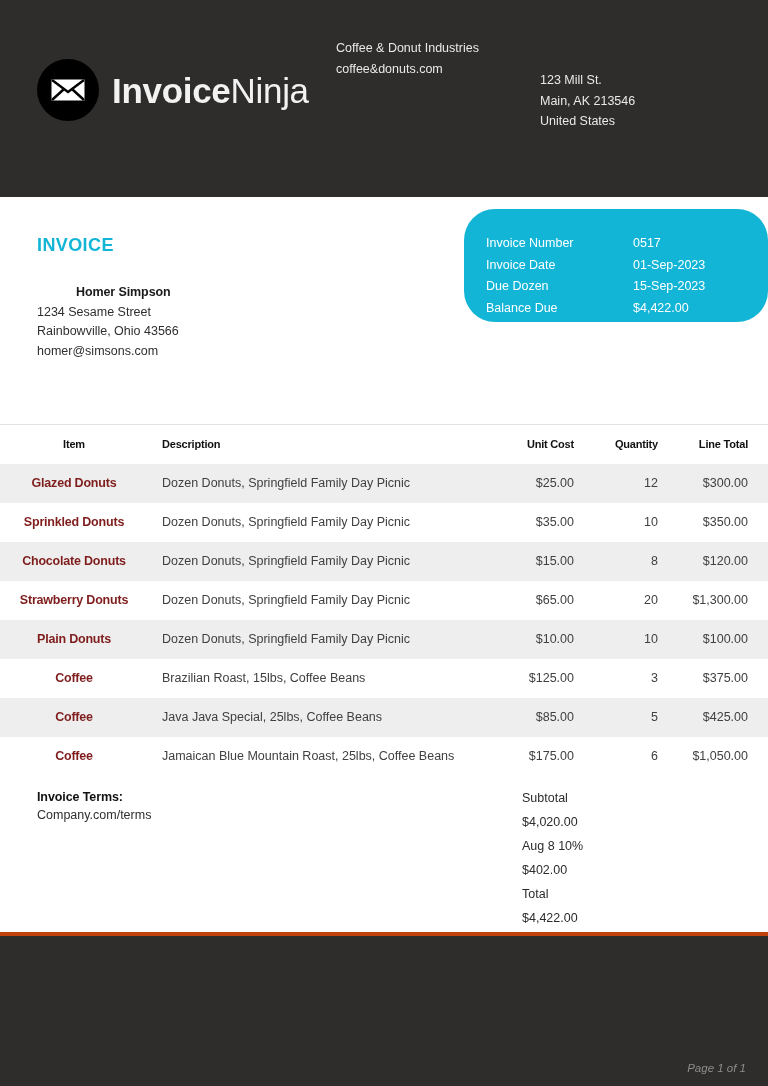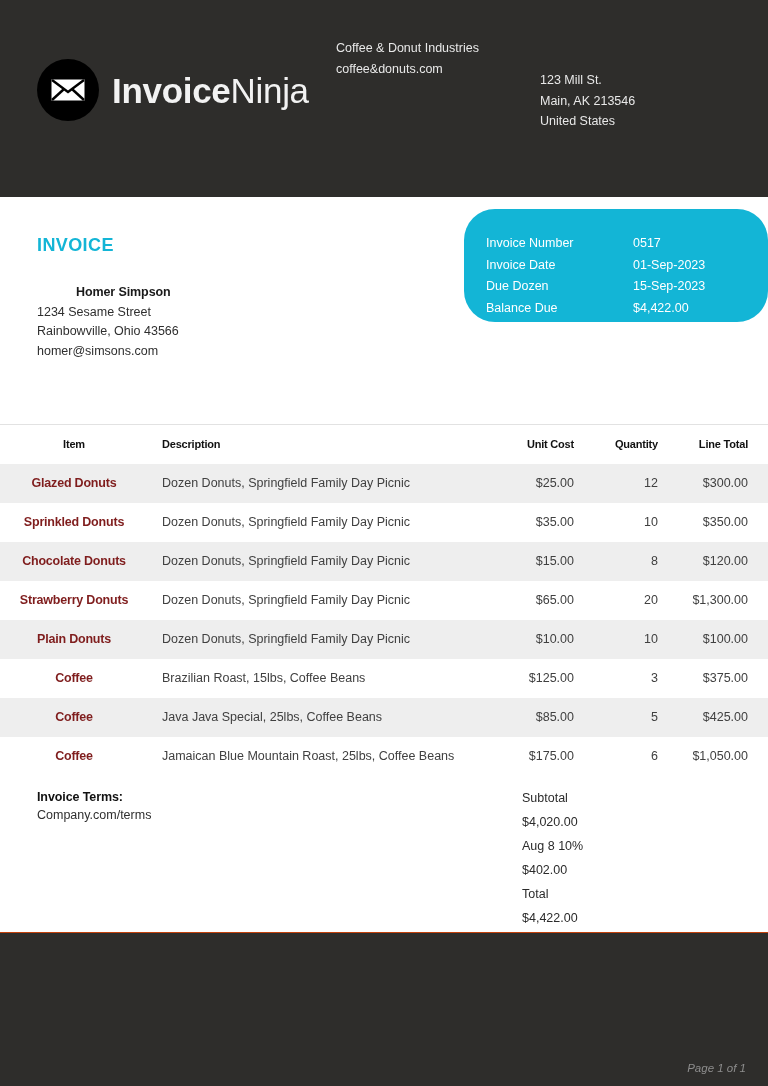--- a/index.html
+++ b/index.html
@@ -171,21 +171,21 @@
     white-space: nowrap;
     flex-direction: column;
   }
 
   
   #footer {
     position: absolute;
     left: 0; top: 932px;
     width: 768px; height: 154px;
     background: #2e2d2b;
-    border-top: 1px solid #c2410c;
+    border-top: 4px solid #c2410c;
   }
   #page-number {
     position: absolute;
     right: 22px; bottom: 12px;
     font-size: 11.5px;
     font-style: italic;
     color: #8d8d8d;
   }
 </style>
 </head>

